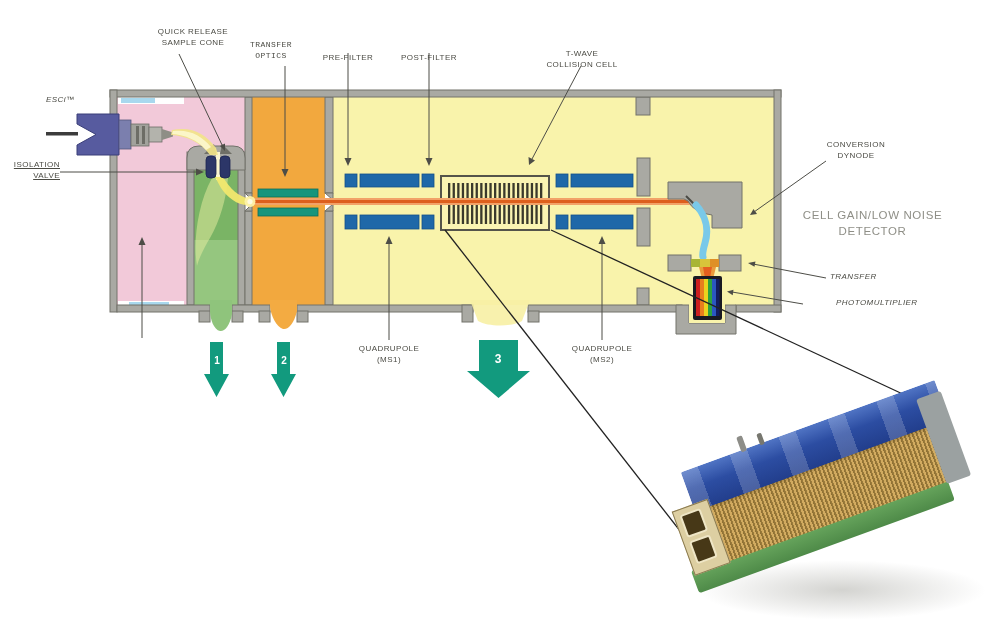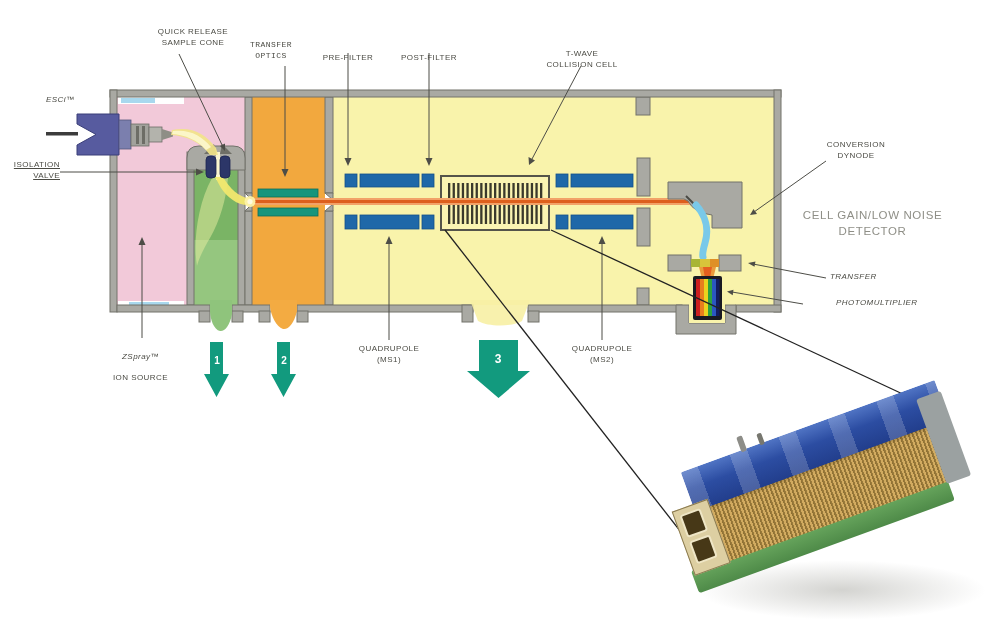--- a/index.html
+++ b/index.html
@@ -282,24 +282,20 @@
 SAMPLE CONE</div>
 <div class="lbl" style="left:237px;top:40px;width:68px;font-family:Liberation Mono, monospace;">TRANSFER
 OPTICS</div>
 <div class="lbl" style="left:322px;top:41px;width:52px;margin-top:12px;">PRE-FILTER</div>
 <div class="lbl" style="left:401px;top:53px;width:56px;">POST-FILTER</div>
 <div class="lbl" style="left:534px;top:49px;width:96px;">T-WAVE
 COLLISION CELL</div>
 <div class="lbl left" style="left:46px;top:95px;width:44px;">ESCi™</div>
 <div class="lbl right" style="left:4px;top:160px;width:56px;text-decoration:underline;">ISOLATION
 VALVE</div>
-<div class="lbl" style="left:98px;top:341px;width:85px;">
-  <span class="ital">ZSpray™</span>
-  <span class="blk">ION SOURCE</span>
-</div>
 <div class="lbl" style="left:351px;top:344px;width:76px;">QUADRUPOLE
 (MS1)</div>
 <div class="lbl" style="left:564px;top:344px;width:76px;">QUADRUPOLE
 (MS2)</div>
 <div class="lbl" style="left:818px;top:140px;width:76px;">CONVERSION
 DYNODE</div>
 <div class="lbl big" style="left:790px;top:207px;width:165px;">CELL GAIN/LOW NOISE
 DETECTOR</div>
 <div class="lbl left" style="left:830px;top:272px;width:70px;">TRANSFER</div>
 <div class="lbl left" style="left:836px;top:298px;width:95px;">PHOTOMULTIPLIER</div>

